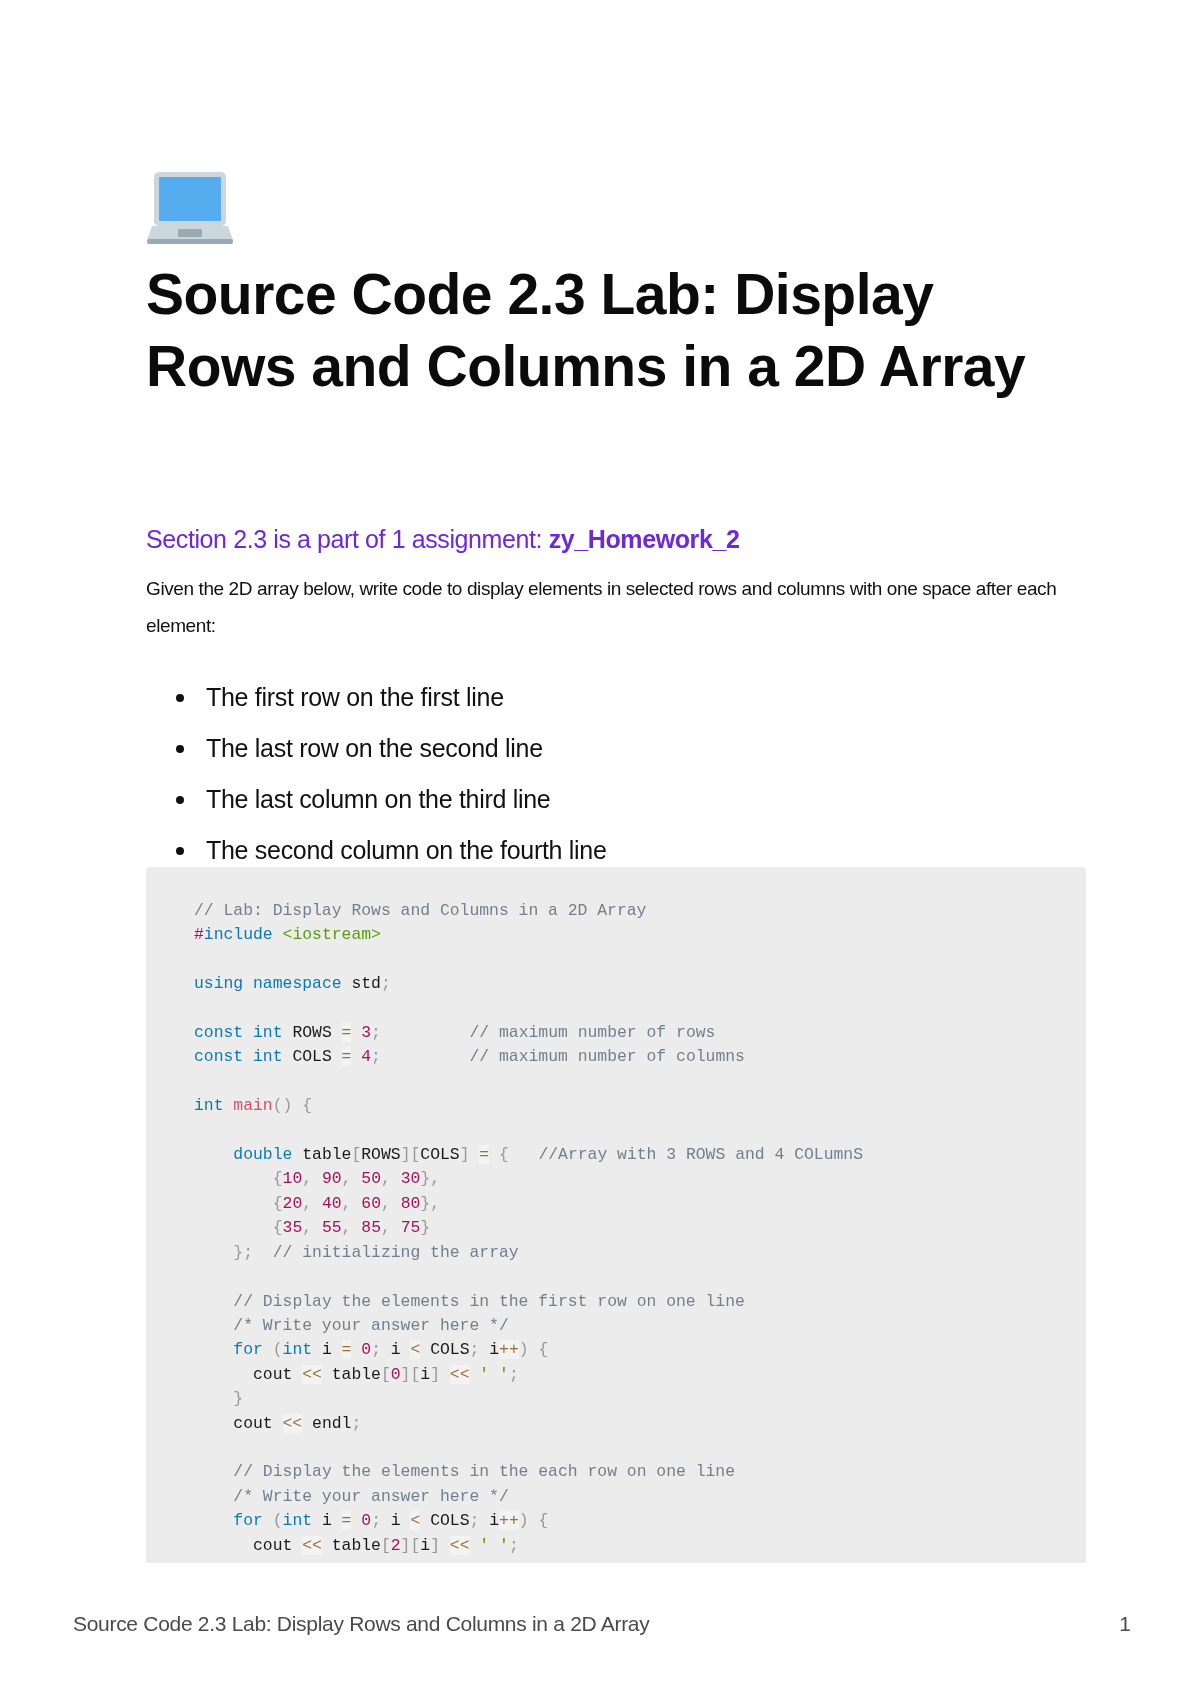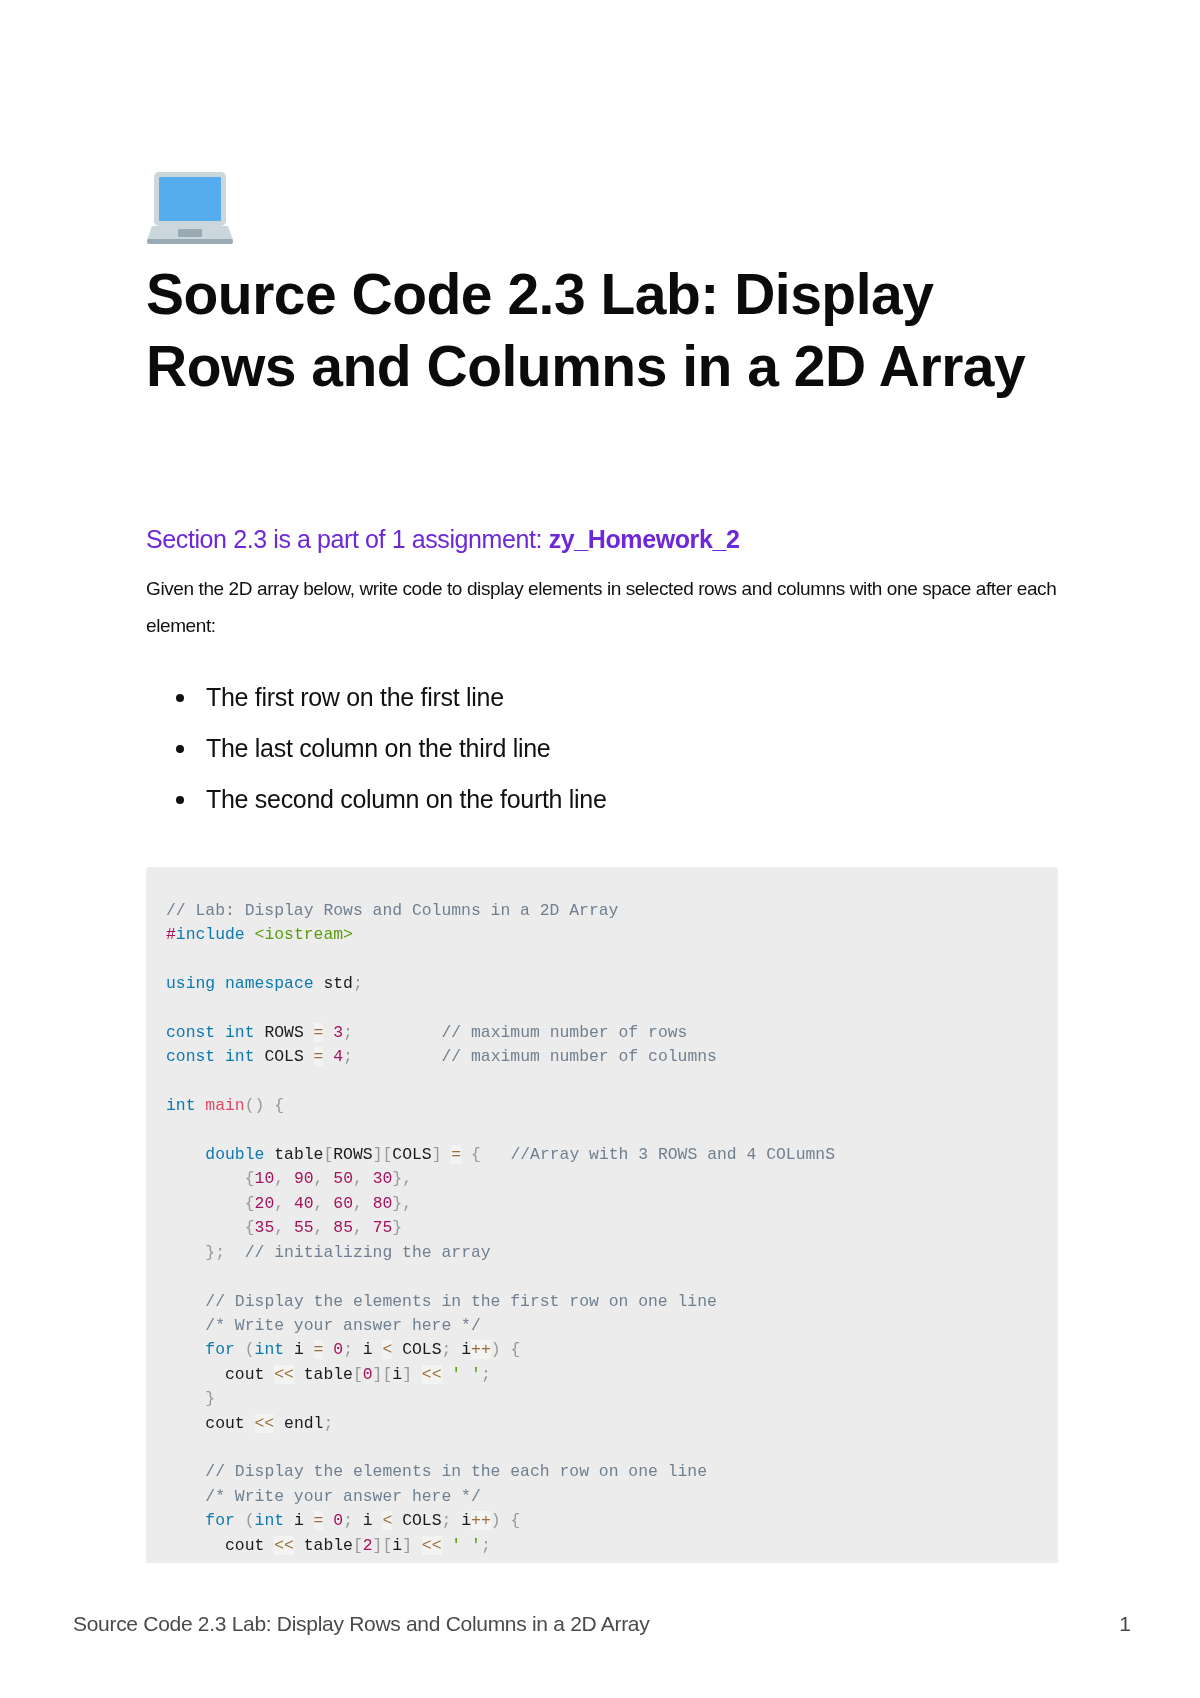--- a/index.html
+++ b/index.html
@@ -9,21 +9,21 @@
   .icon-laptop { position:absolute; left:146px; top:170px; width:88px; height:76px; }
   .title { position:absolute; left:146px; top:258px; width:940px; margin:0;
            font-size:57px; line-height:72px; font-weight:700; letter-spacing:-0.5px; color:#0b0b0b; }
   .meta { position:absolute; left:146px; top:522px; font-size:25px; line-height:34px; color:#6d28d9; letter-spacing:-0.4px; }
   .meta b { font-weight:700; }
   .desc { position:absolute; left:146px; top:570px; width:920px; font-size:19px; line-height:37px; color:#111; margin:0; letter-spacing:-0.4px; }
   .bullets { position:absolute; left:146px; top:656px; margin:16px; padding:0; list-style:none; }
   .bullets li { position:relative; padding-left:44px; font-size:25px; line-height:51px; color:#111; letter-spacing:-0.3px; }
   .bullets li::before { content:""; position:absolute; left:14px; top:22px; width:8px; height:8px; border-radius:50%; background:#111; }
   .codeblock { position:absolute; left:146px; top:867px; width:912px; height:696px;
-               background:#ececec; border-radius:4px 4px 0 0; overflow:hidden; }
+               background:#ececec; border-radius:4px 4px 0 0; overflow:hidden;padding-left:28px; }
   .code { margin:0; padding:32px 0 0 20px; font-family:"Liberation Mono", "DejaVu Sans Mono", monospace;
           font-size:16.4px; line-height:24.4px; white-space:pre; color:#1a1a1a; }
   .c-com { color:#708090; }
   .c-kw { color:#0a7ab0; }
   .c-num { color:#a3125d; }
   .c-str { color:#5b9c0d; }
   .c-fn { color:#dd4a68; }
   .c-pun { color:#999999; }
   .c-op { color:#9a6e3a; background:#f3f3f1; }
   .c-pre { color:#a3125d; }
@@ -46,20 +46,21 @@
   <h1 class="title">Source Code 2.3 Lab: Display Rows and Columns in a 2D Array</h1>
 
   <div class="meta">
     <span>Section 2.3 is a part of 1 assignment: </span><b>zy_Homework_2</b>
   </div>
 
   <p class="desc">Given the 2D array below, write code to display elements in selected rows and columns with one space after each element:</p>
 
   <ul class="bullets">
     <li>The first row on the first line</li>
+    <li>The last row on the second line</li>
     <li>The last column on the third line</li>
     <li>The second column on the fourth line</li>
   </ul>
 
   <div class="codeblock">
     <pre class="code"><span class="c-com">// Lab: Display Rows and Columns in a 2D Array</span>
 <span class="c-pre">#</span><span class="c-kw">include</span> <span class="c-str">&lt;iostream&gt;</span>
 
 <span class="c-kw">using</span> <span class="c-kw">namespace</span> std<span class="c-pun">;</span>
 

